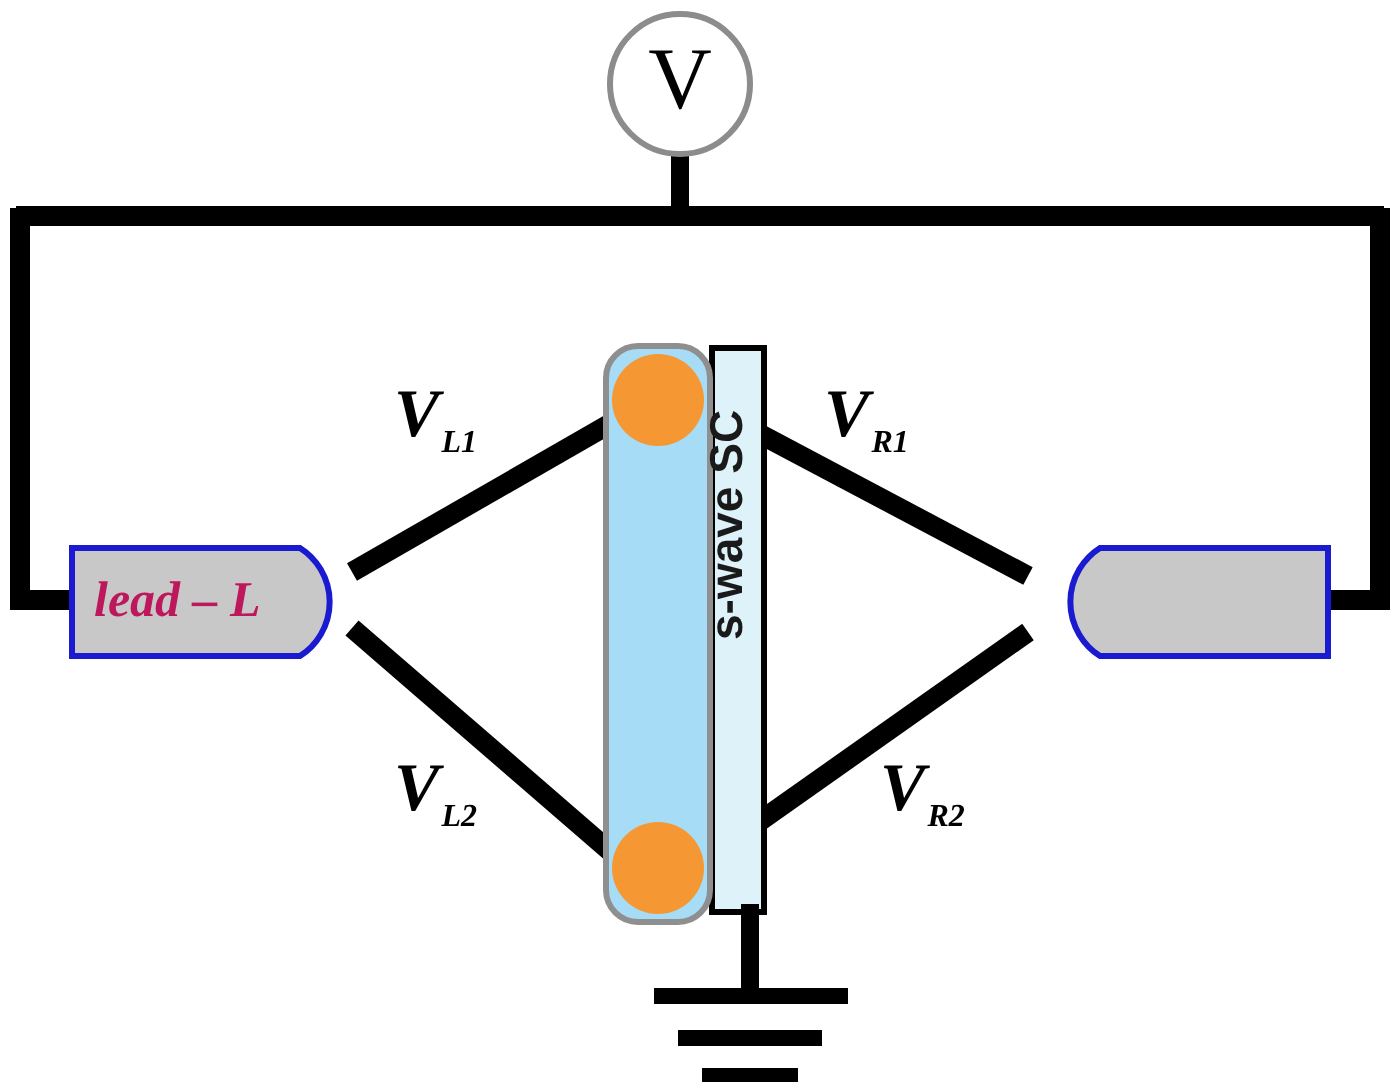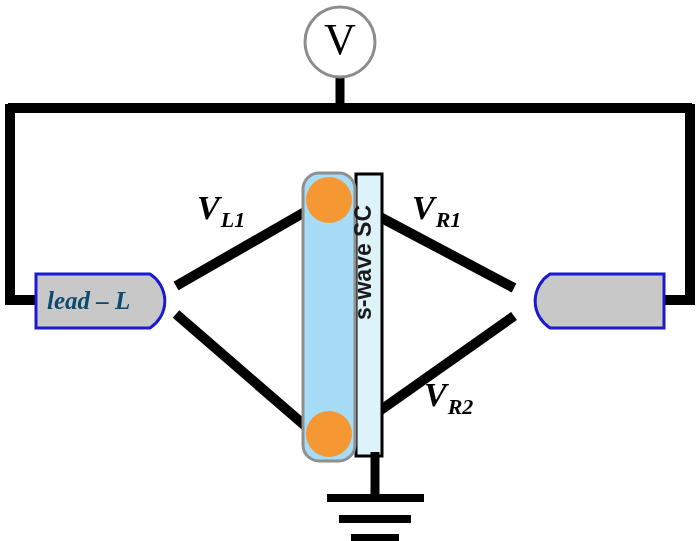--- a/index.html
+++ b/index.html
@@ -28,39 +28,39 @@
     position: absolute;
     font-family: "Liberation Serif", serif;
     font-style: italic;
     font-weight: 700;
     font-size: 34px;
     color: #000000;
     white-space: nowrap;
     line-height: 1;
   }
   .vlabel .sub {
-    font-size: 22px;
+    font-size: 16px;
     font-style: italic;
     font-weight: 700;
     vertical-align: sub;
     letter-spacing: 0px;
     margin-left: 1px;
   }
   #label-vl1 { left: 197px; top: 191px; }
   #label-vr1 { left: 412px; top: 191px; }
   #label-vl2 { left: 197px; top: 378px; }
-  #label-vr2 { left: 424px; top: 378px; }
+  #label-vr2 { left: 440px; top: 378px; }
 
   .leadtext {
     position: absolute;
     font-family: "Liberation Serif", serif;
     font-style: italic;
     font-weight: 700;
     font-size: 25px;
-    color: #0c4a6e;
+    color: #be185d;
     white-space: nowrap;
     line-height: 1;
   }
   #lead-l-text { left: 47px; top: 288px; }
   #lead-r-text { left: 527px; top: 288px; }
 
   #meter-text {
     position: absolute;
     left: 304px;
     top: 18px;
@@ -142,18 +142,19 @@
   </svg>
 
   <div id="meter-text">V</div>
 
   <div class="leadtext" id="lead-l-text">lead – L</div>
 
   <div class="vlabel" id="label-vl1"><span>V</span><span class="sub">L1</span></div>
 
   <div class="vlabel" id="label-vr1"><span>V</span><span class="sub">R1</span></div>
 
+  <div class="vlabel" id="label-vl2"><span>V</span><span class="sub">L2</span></div>
 
   <div class="vlabel" id="label-vr2"><span>V</span><span class="sub">R2</span></div>
 
   <div id="sc-text">s-wave SC</div>
 
 </div>
 
 </body></html>

